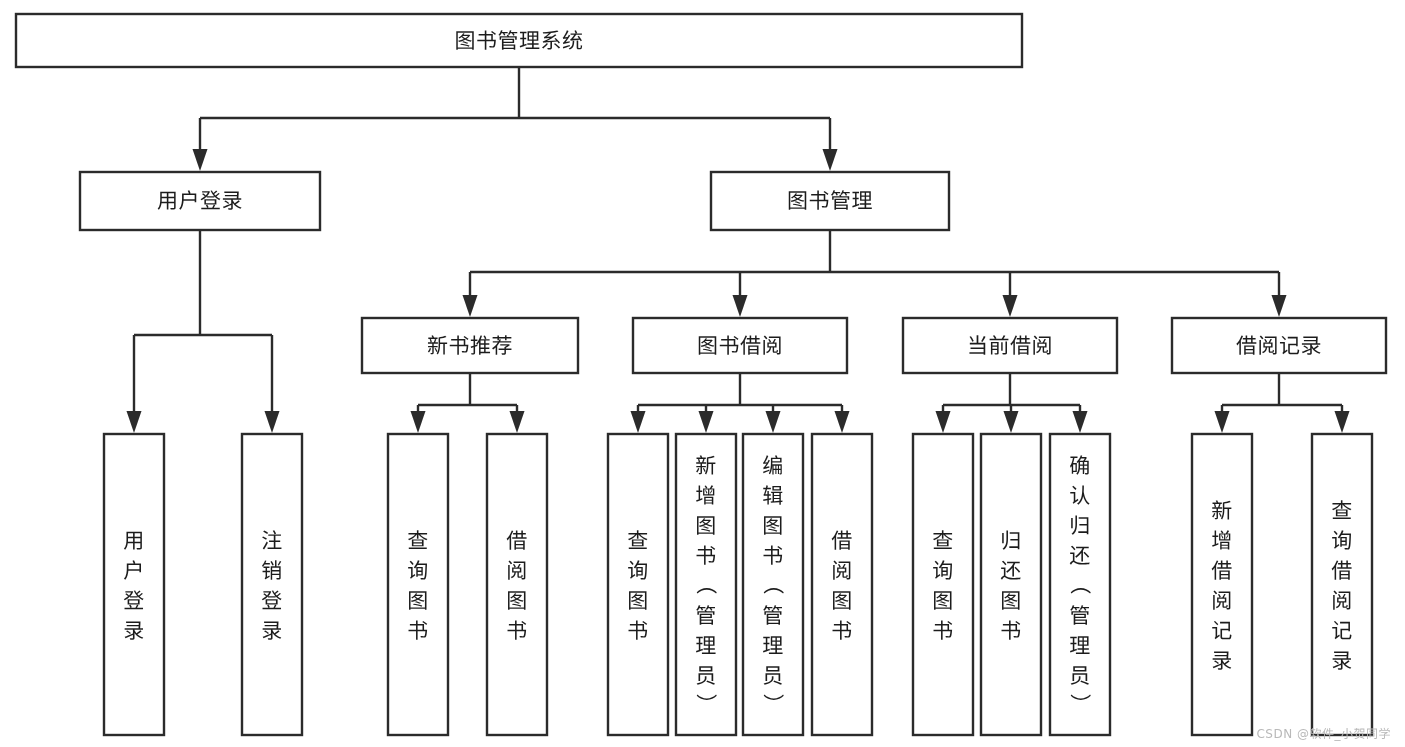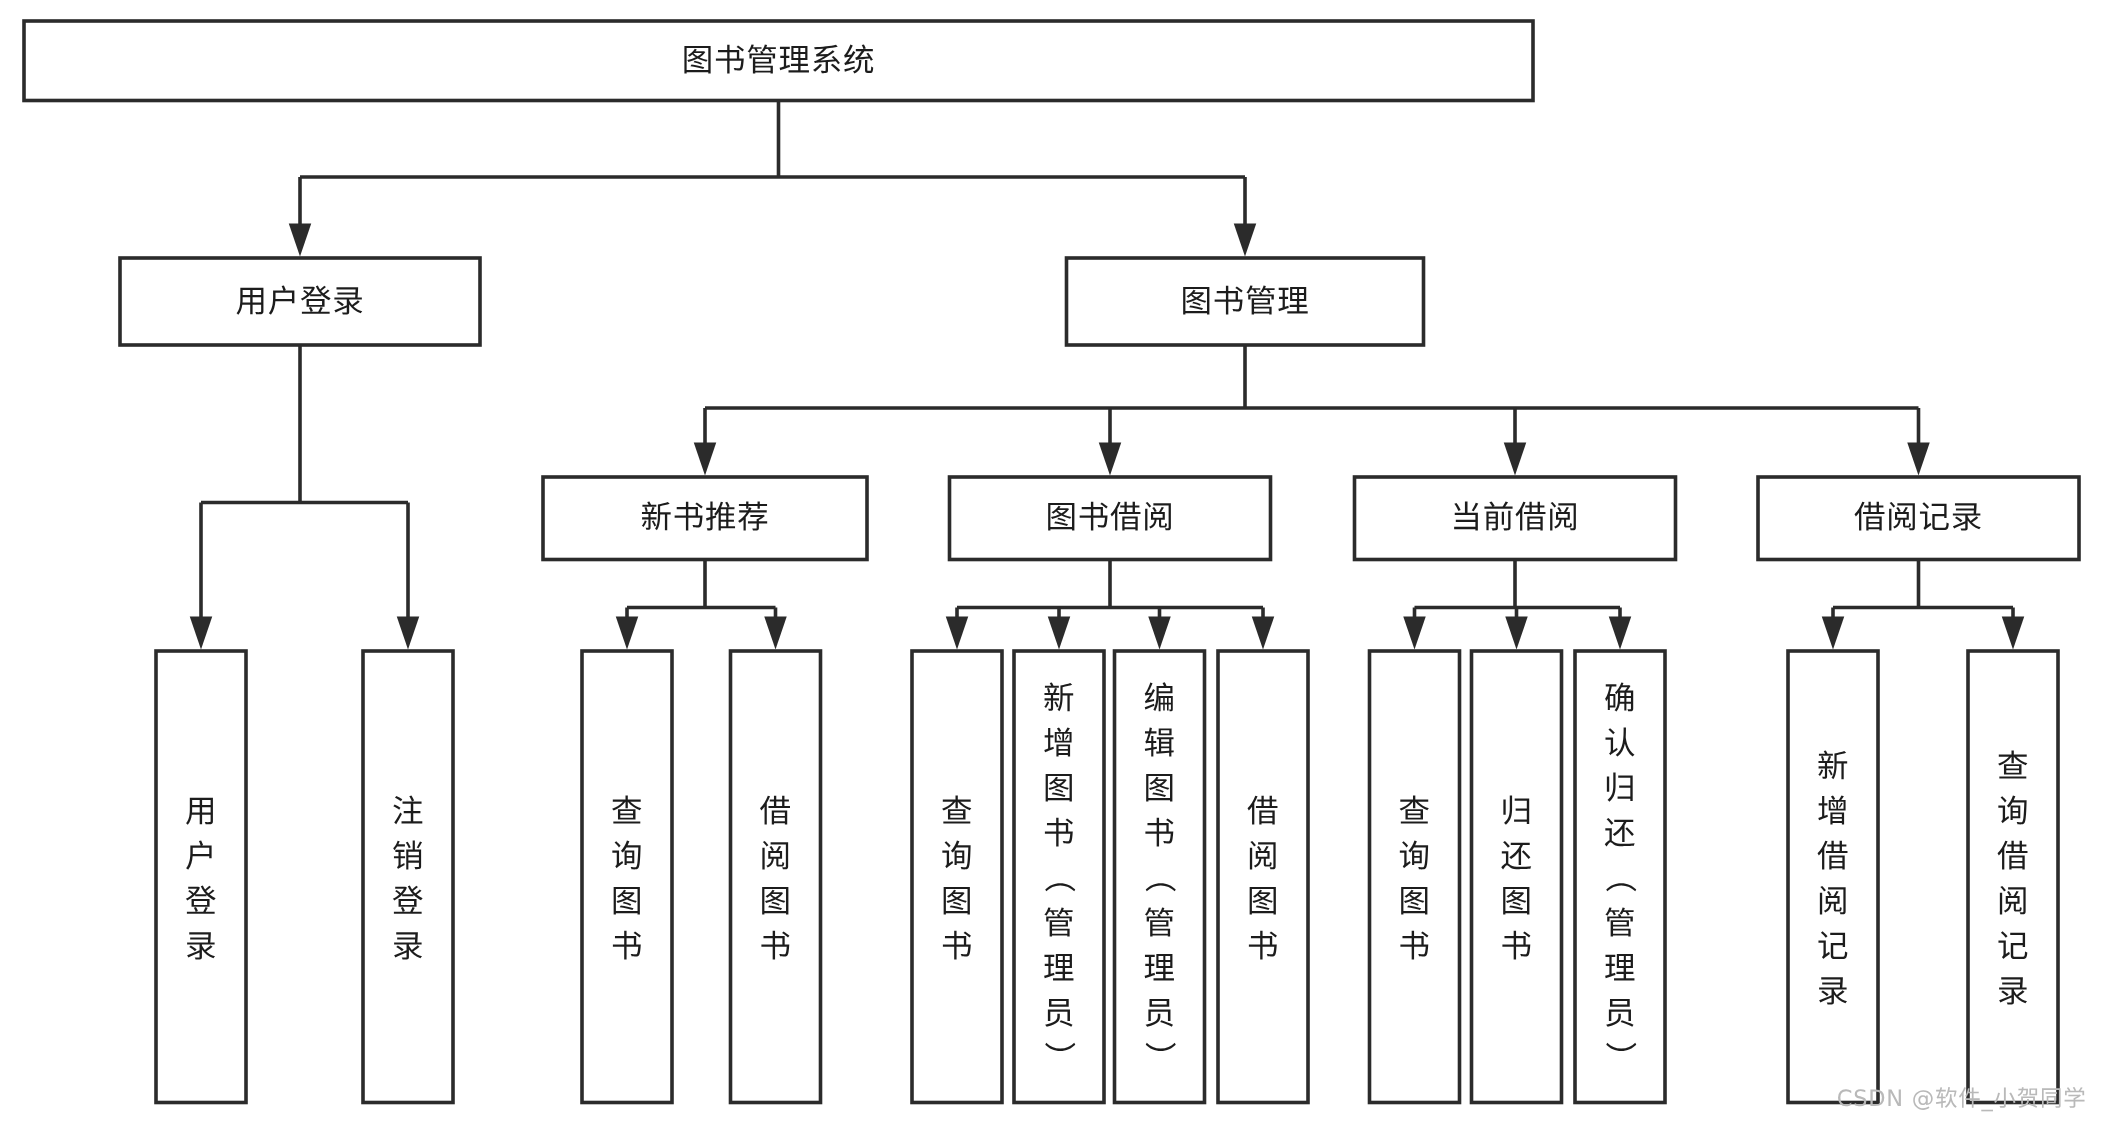--- a/index.html
+++ b/index.html
@@ -56,21 +56,21 @@
     font-size: 21px;
     fill: #1c1c1c;
     text-anchor: middle;
     letter-spacing: 0.5px;
   }
   .watermark-text {
     position: absolute;
     right: 14px;
     bottom: 6px;
     font-family: "DejaVu Sans", "Liberation Sans", sans-serif;
-    font-size: 15px;
+    font-size: 12px;
     color: #b9b9b9;
     white-space: nowrap;
     user-select: none;
     letter-spacing: 0.5px;
   }
 </style>
 </head>
 <body>
 
 <div id="diagram-root">

